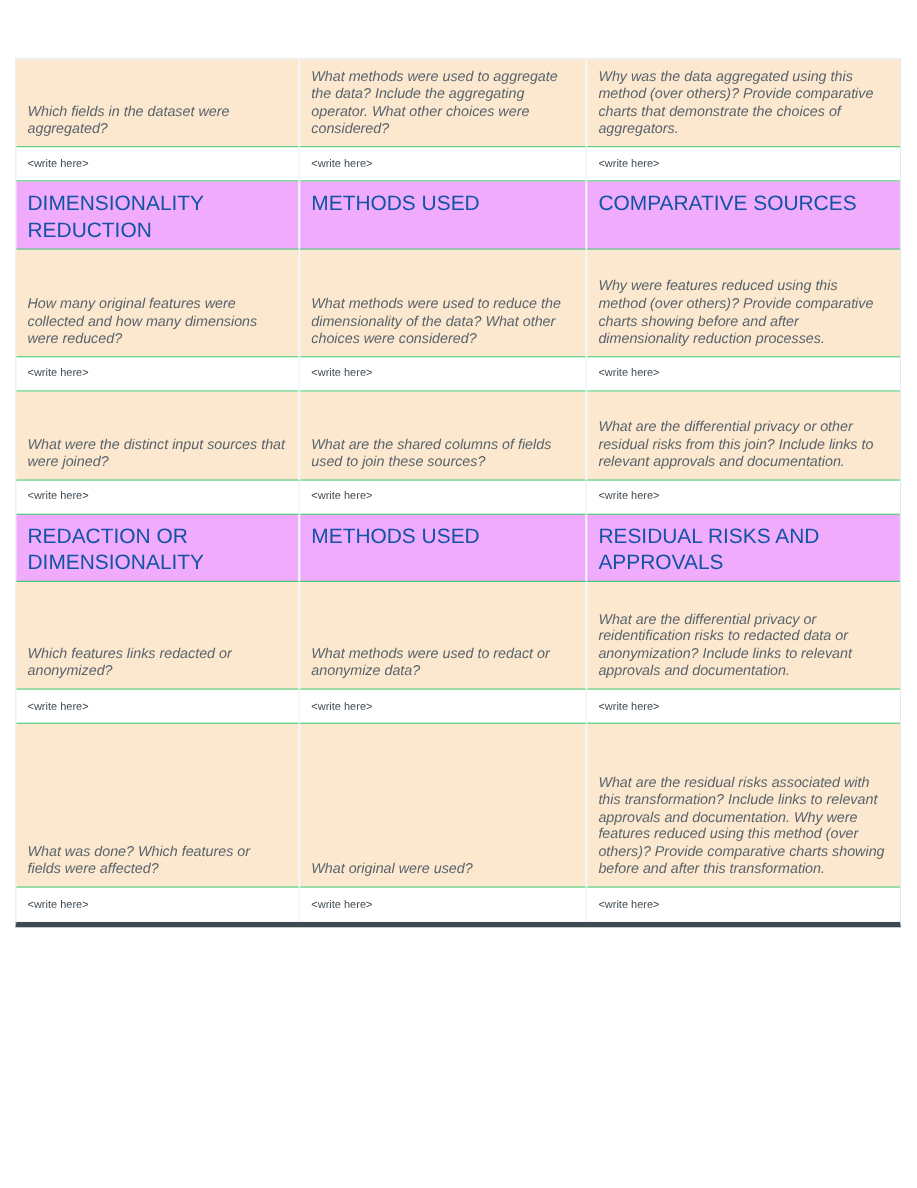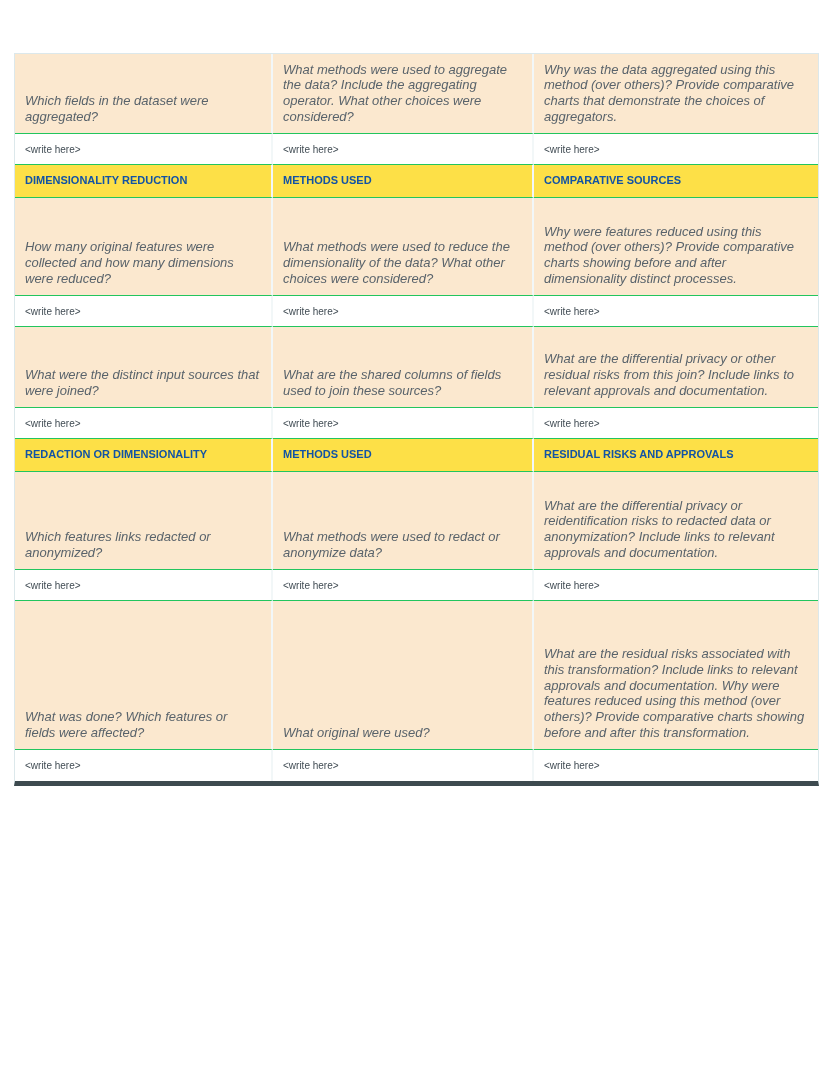--- a/index.html
+++ b/index.html
@@ -35,25 +35,25 @@
     border-bottom: 1px solid #22c55e;
     overflow: hidden;
   }
   td:last-child { border-right: none; }
   tr:last-child td { border-bottom: none; }
 
   .header-cell {
     vertical-align: top;
     padding: 9px 10px 4px 10px;
     color: #1253a5;
-    font-size: 11px;
-    font-weight: 700;
+    font-size: 19px;
+    font-weight: 400;
     line-height: 1.25;
     height: 33px;
-    background: #fde047;
+    background: #f0abfc;
   }
   .question-cell {
     vertical-align: bottom;
     padding: 6px 10px 8px 10px;
     background: #fbe8cf;
     color: #59636b;
     font-style: italic;
     font-size: 13px;
     line-height: 1.22;
   }
@@ -96,21 +96,21 @@
           <td class="write-cell">&lt;write here&gt;</td>
         </tr>
         <tr class="header-row header-row-1">
           <td class="header-cell">DIMENSIONALITY REDUCTION</td>
           <td class="header-cell">METHODS USED</td>
           <td class="header-cell">COMPARATIVE SOURCES</td>
         </tr>
         <tr class="question-row question-row-1">
           <td class="question-cell">How many original features were collected and how many dimensions were reduced?</td>
           <td class="question-cell">What methods were used to reduce the dimensionality of the data? What other choices were considered?</td>
-          <td class="question-cell">Why were features reduced using this method (over others)? Provide comparative charts showing before and after dimensionality distinct processes.</td>
+          <td class="question-cell">Why were features reduced using this method (over others)? Provide comparative charts showing before and after dimensionality reduction processes.</td>
         </tr>
         <tr class="write-row">
           <td class="write-cell">&lt;write here&gt;</td>
           <td class="write-cell">&lt;write here&gt;</td>
           <td class="write-cell">&lt;write here&gt;</td>
         </tr>
         <tr class="question-row question-row-2">
           <td class="question-cell">What were the distinct input sources that were joined?</td>
           <td class="question-cell">What are the shared columns of fields used to join these sources?</td>
           <td class="question-cell">What are the differential privacy or other residual risks from this join? Include links to relevant approvals and documentation.</td>

